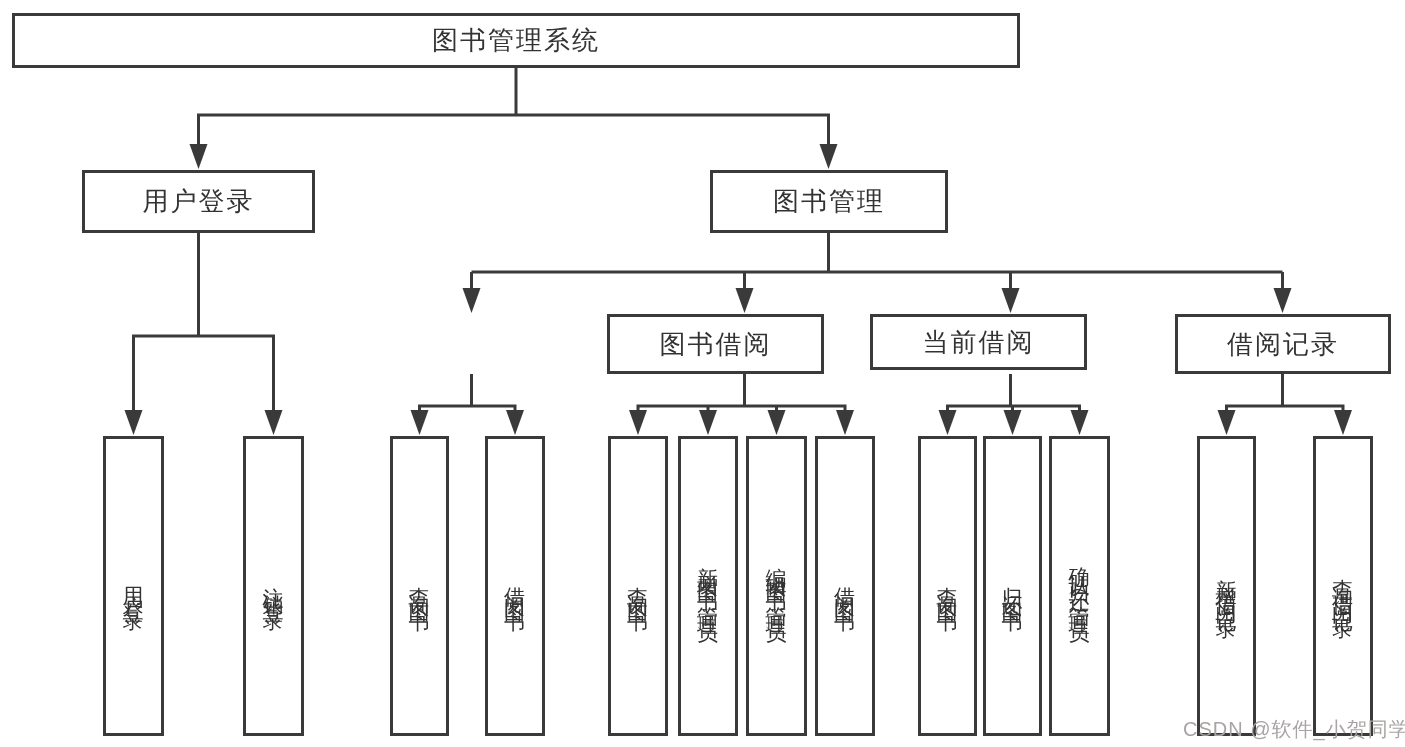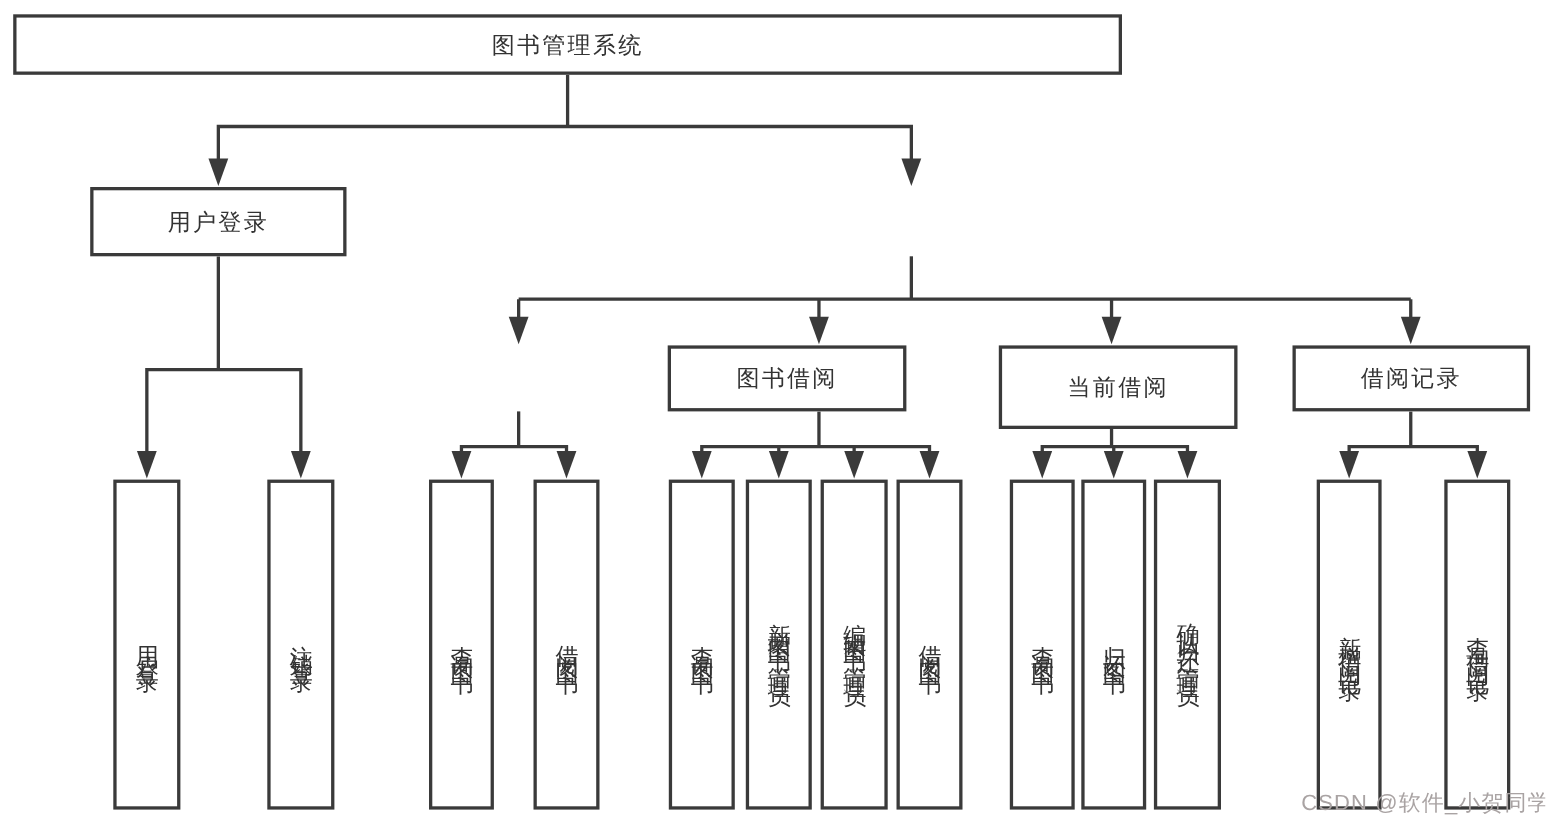--- a/index.html
+++ b/index.html
@@ -5,21 +5,21 @@
   html,body{margin:0;padding:0;background:#fff;}
   #canvas{
     position:relative;width:1405px;height:747px;background:#ffffff;overflow:hidden;
     font-family:"Liberation Sans","DejaVu Sans",sans-serif;color:#333333;
   }
   #connector-svg{position:absolute;left:0;top:0;width:1405px;height:747px;}
   .box{
     position:absolute;box-sizing:border-box;background:#ffffff;
     border:3px solid #3a3a3a;display:flex;align-items:center;justify-content:center;
   }
-  .hbox .label{font-size:21px;letter-spacing:2px;white-space:nowrap;}
+  .hbox .label{font-size:26px;letter-spacing:2px;white-space:nowrap;}
   .vbox .label{
     writing-mode:vertical-rl;text-orientation:mixed;
     font-size:21px;letter-spacing:8px;line-height:1;white-space:nowrap;
   }
   .watermark{
     position:absolute;left:1183px;top:716px;z-index:5;
     font-size:20px;letter-spacing:1px;color:#a9a3a3;white-space:nowrap;
   }
   svg path{stroke:#3a3a3a;stroke-width:3;fill:none;}
   svg polygon{fill:#3a3a3a;stroke:none;}
@@ -73,25 +73,28 @@
     <polygon points="1343,435 1334,410 1352,410"></polygon>
   </svg>
 
   <div class="box hbox" style="left:12px;top:13px;width:1008px;height:55px;">
     <span class="label">图书管理系统</span>
   </div>
 
   <div class="box hbox" style="left:82px;top:170px;width:233px;height:63px;">
     <span class="label">用户登录</span>
   </div>
+  <div class="box hbox" style="left:710px;top:170px;width:238px;height:63px;">
+    <span class="label">图书管理</span>
+  </div>
 
   <div class="box hbox" style="left:607px;top:314px;width:217px;height:60px;">
     <span class="label">图书借阅</span>
   </div>
-  <div class="box hbox" style="left:908px;top:314px;width:217px;height:76px;text-align:right;">
+  <div class="box hbox" style="left:870px;top:314px;width:217px;height:56px;text-align:right;">
     <span class="label">当前借阅</span>
   </div>
   <div class="box hbox" style="left:1175px;top:314px;width:216px;height:60px;">
     <span class="label">借阅记录</span>
   </div>
 
   <div class="box vbox" style="left:103px;top:436px;width:61px;height:300px;">
     <span class="label">用户登录</span>
   </div>
   <div class="box vbox" style="left:243px;top:436px;width:61px;height:300px;">

